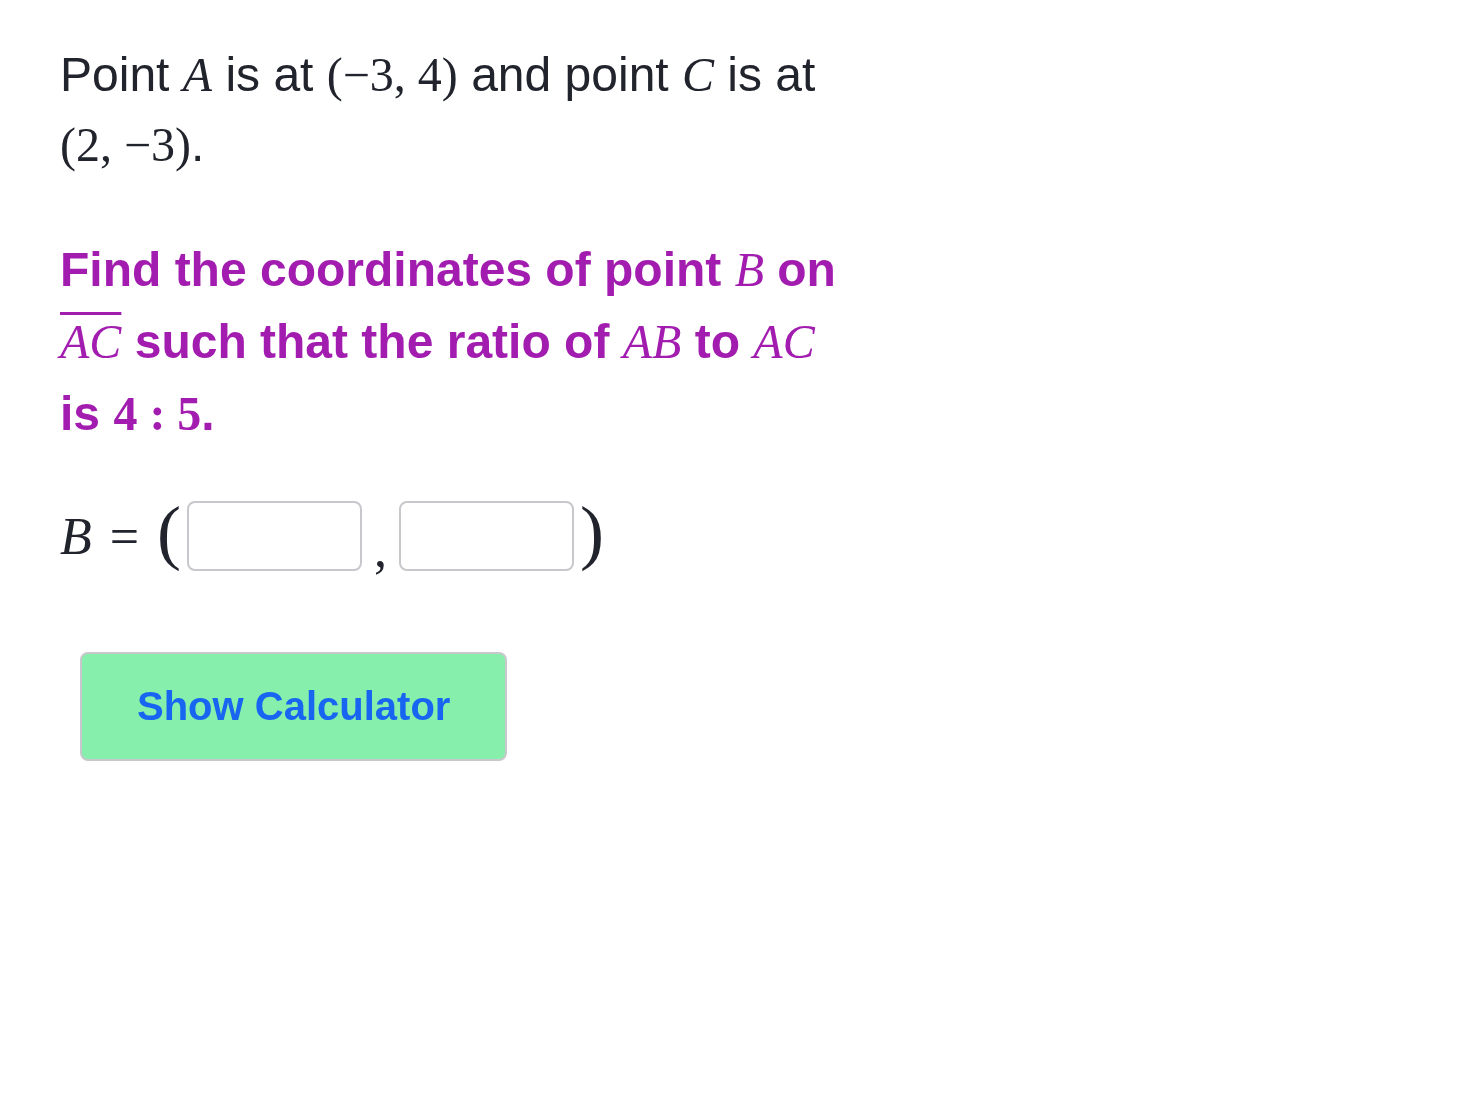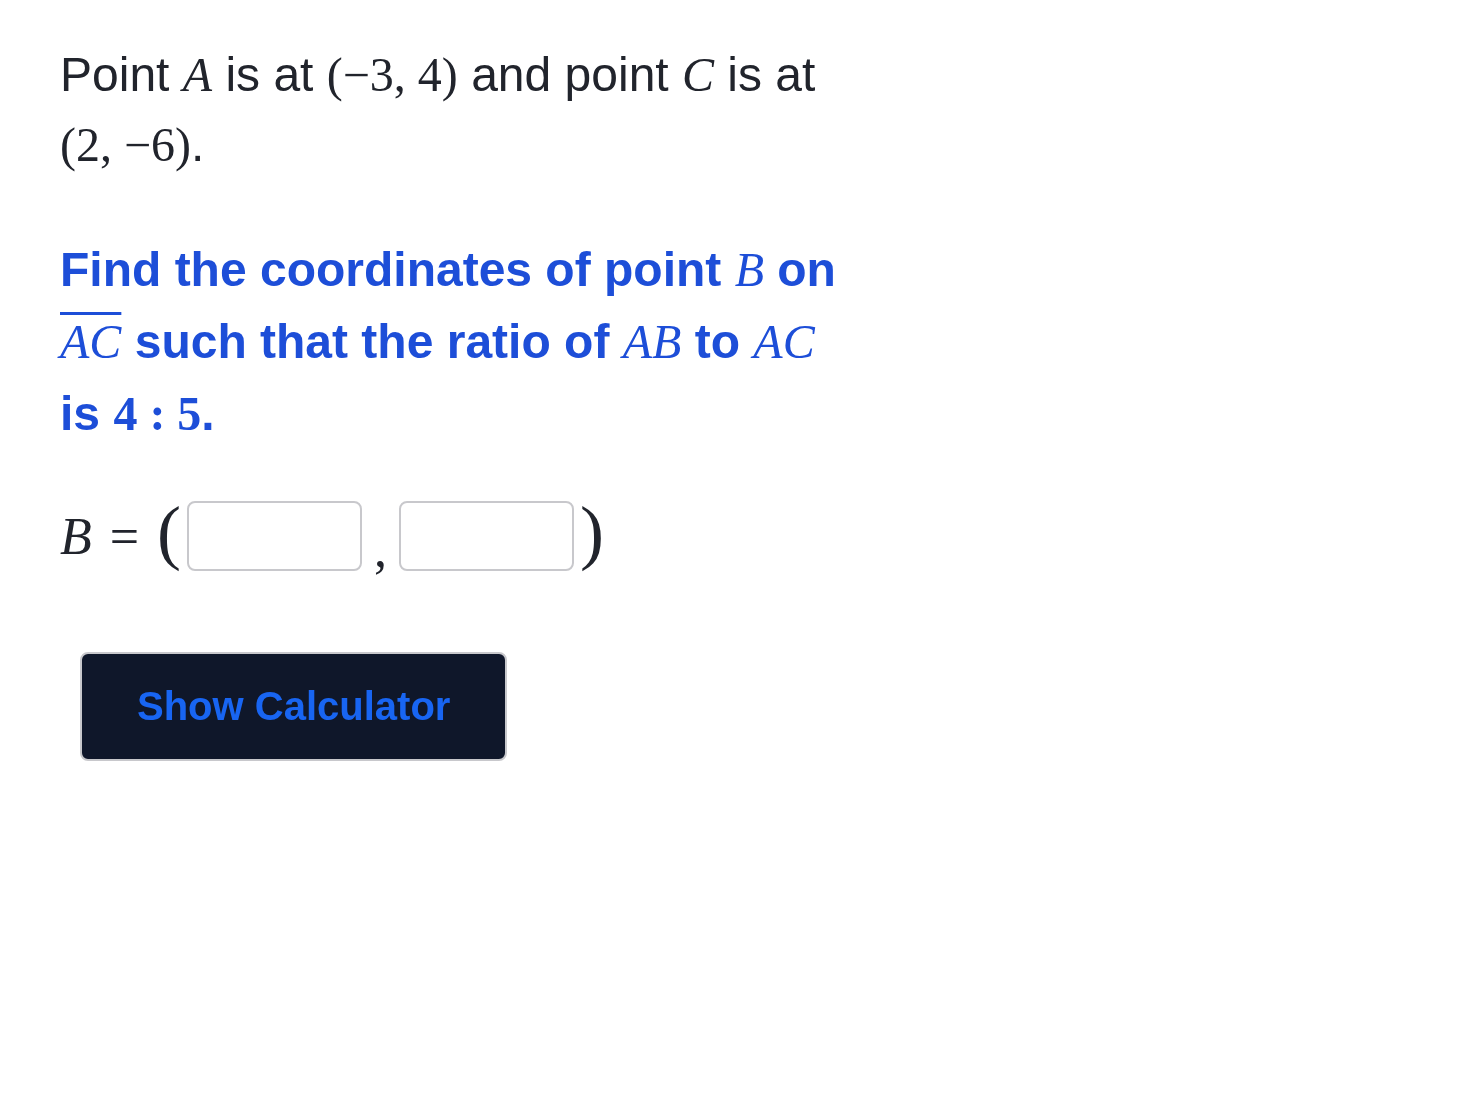--- a/index.html
+++ b/index.html
@@ -26,21 +26,21 @@
       font-style: italic;
     }
     .math-num {
       font-family: "Times New Roman", Georgia, serif;
       font-style: normal;
     }
     .prompt-text {
       font-size: 48px;
       font-weight: 700;
       line-height: 1.5;
-      color: #1d4ed8;
+      color: #a21caf;
       margin-bottom: 50px;
     }
     .prompt-text .math-var {
       font-weight: 400;
     }
     .prompt-text .math-num {
       font-weight: 700;
     }
     .overline {
       text-decoration: overline;
@@ -86,37 +86,37 @@
       font-family: "Times New Roman", Georgia, serif;
       font-size: 52px;
       margin: 0 6px;
       position: relative;
       top: 12px;
     }
     .calc-button {
       display: inline-block;
       border: 2px solid #c8c8cc;
       border-radius: 8px;
-      background: #0f172a;
+      background: #86efac;
       color: #1865f2;
       font-size: 40px;
       font-weight: 700;
       padding: 30px 55px;
       cursor: pointer;
       font-family: -apple-system, BlinkMacSystemFont, "Segoe UI", Arial, sans-serif;
       margin-left: 20px;
     }
   </style>
 </head>
 <body>
 
 
 
 <div class="problem-text">
-  <span>Point </span><span class="math-var">A</span><span> is at </span><span class="math-num">(−3, 4)</span><span> and point </span><span class="math-var">C</span><span> is at </span><br><span class="math-num">(2, −6)</span><span>.</span>
+  <span>Point </span><span class="math-var">A</span><span> is at </span><span class="math-num">(−3, 4)</span><span> and point </span><span class="math-var">C</span><span> is at </span><br><span class="math-num">(2, −3)</span><span>.</span>
 </div>
 
 <div class="prompt-text">
   <span>Find the coordinates of point </span><span class="math-var">B</span><span> on </span><br><span class="math-var overline">AC</span><span> such that the ratio of </span><span class="math-var">AB</span><span> to </span><span class="math-var">AC</span><br><span> is </span><span class="math-num">4 : 5</span><span>.</span>
 </div>
 
 <div class="answer-line">
   <span class="math-var">B</span>
   <span class="equals">=</span>
   <span class="paren">(</span>

